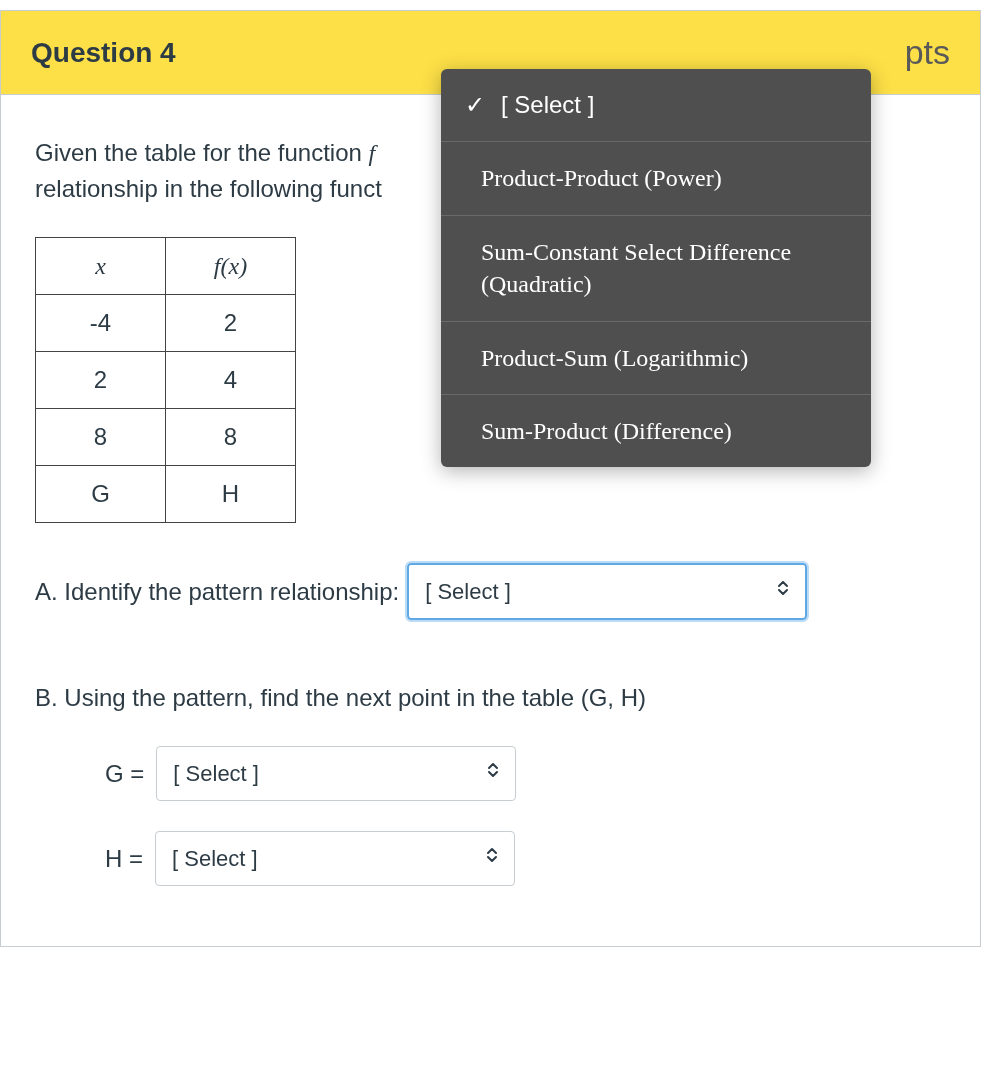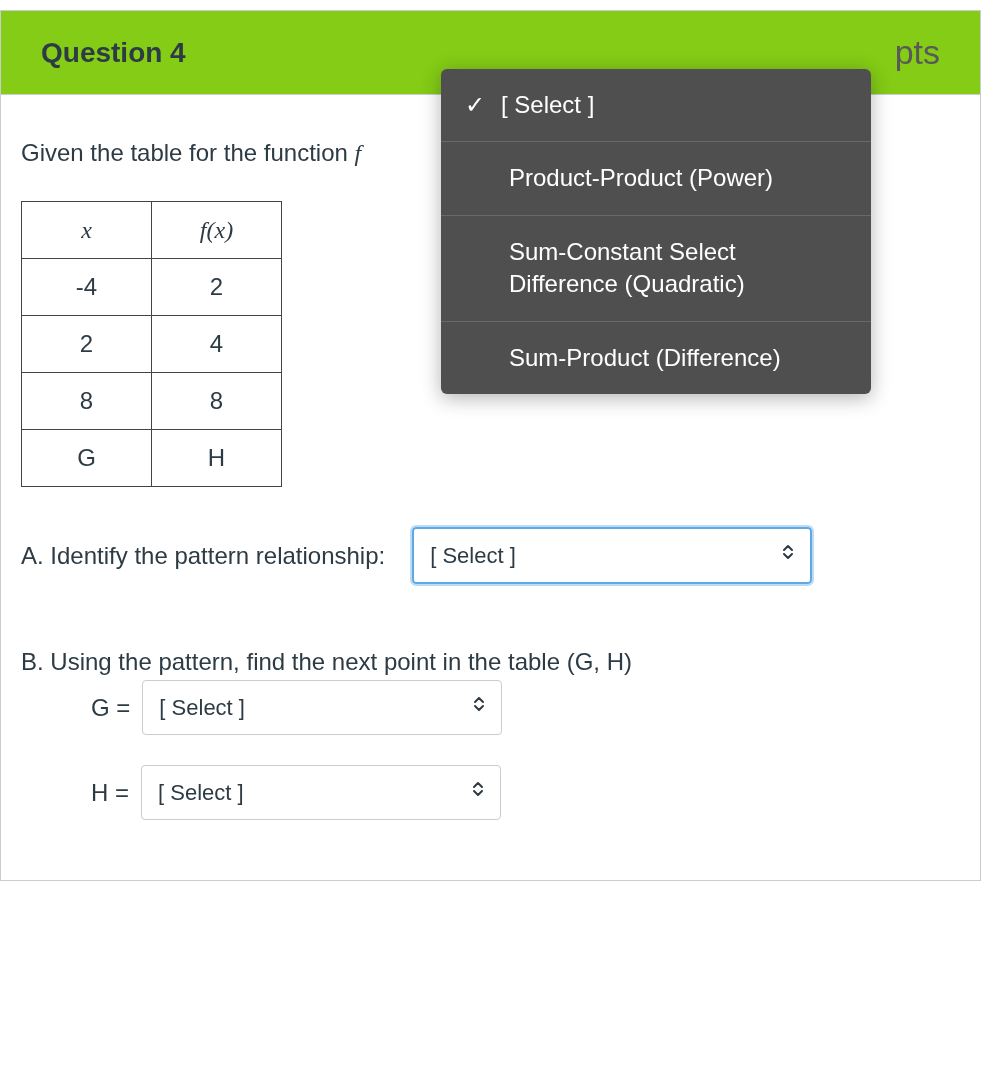--- a/index.html
+++ b/index.html
@@ -14,35 +14,35 @@
   .question-card {
     border: 1px solid #c7cdd1;
     margin: 10px 10px 0 0;
     background: #fff;
     position: relative;
   }
   .question-header {
     display: flex;
     justify-content: space-between;
     align-items: center;
-    padding: 22px 40px;
+    padding: 22px 30px;
     border-bottom: 1px solid #c7cdd1;
-    background: #84cc16;
+    background: #fde047;
   }
   .question-title {
     font-size: 28px;
     font-weight: 700;
     color: #2d3b45;
   }
   .points {
     font-size: 34px;
     color: #595959;
   }
   .question-body {
-    padding: 40px 30px 30px 20px;
+    padding: 40px 30px 30px 34px;
     font-size: 24px;
     line-height: 1.5;
     color: #2d3b45;
   }
   .prompt-text { margin-bottom: 30px; }
   .func-i { font-style: italic; font-family: Georgia, "Times New Roman", serif; }
   table.data {
     border-collapse: collapse;
     margin-bottom: 40px;
   }
@@ -55,26 +55,26 @@
     font-weight: 400;
   }
   table.data th {
     font-family: Georgia, "Times New Roman", serif;
     font-style: italic;
     font-weight: 400;
   }
   .part-row {
     display: flex;
     align-items: center;
-    gap: 27px;
+    gap: 8px;
     margin-bottom: 40px;
     flex-wrap: wrap;
   }
   .part-text { font-size: 24px; }
-  .part-b { margin-top: 60px; }
+  .part-b { margin-top: 60px; margin-bottom: 30px; }
   .select-box {
     border: 1px solid #c7cdd1;
     border-radius: 4px;
     padding: 10px 16px;
     font-size: 22px;
     color: #2d3b45;
     display: flex;
     align-items: center;
     justify-content: space-between;
     min-width: 360px;
@@ -124,21 +124,21 @@
     line-height: 1.35;
   }
   .dropdown .opt:last-child { border-bottom: none; }
   .dropdown .opt.selected .check {
     display: inline-block;
   }
   .dropdown .check {
     width: 22px;
     flex-shrink: 0;
   }
-  .dropdown .opt:not(.selected) .opt-text { margin-left: 44px; }
+  .dropdown .opt:not(.selected) .opt-text { margin-left: 16px; font-family: Liberation Serif, serif; }
 </style>
 </head>
 <body>
 
 <div class="question-card">
 
   <div class="question-header">
     <div class="question-title">Question 4</div>
     <div class="points"> pts</div>
   </div>
@@ -148,28 +148,32 @@
       <span class="check">✓</span>
       <span class="opt-text">[ Select ]</span>
     </div>
     <div class="opt">
       <span class="opt-text">Product-Product (Power)</span>
     </div>
     <div class="opt">
       <span class="opt-text">Sum-Constant Select Difference (Quadratic)</span>
     </div>
     <div class="opt">
+      <span class="opt-text">Product-Sum (Logarithmic)</span>
+    </div>
+    <div class="opt">
       <span class="opt-text">Sum-Product (Difference)</span>
     </div>
   </div>
 
   <div class="question-body">
 
     <div class="prompt-text">
       <span>Given the table for the function </span><span class="func-i">f</span><br>
+      <span>relationship in the following funct</span>
     </div>
 
     <table class="data">
       <tbody>
           <tr>
         <th>x</th>
         <th>f(x)</th>
       </tr>
       <tr>
         <td>-4</td>

